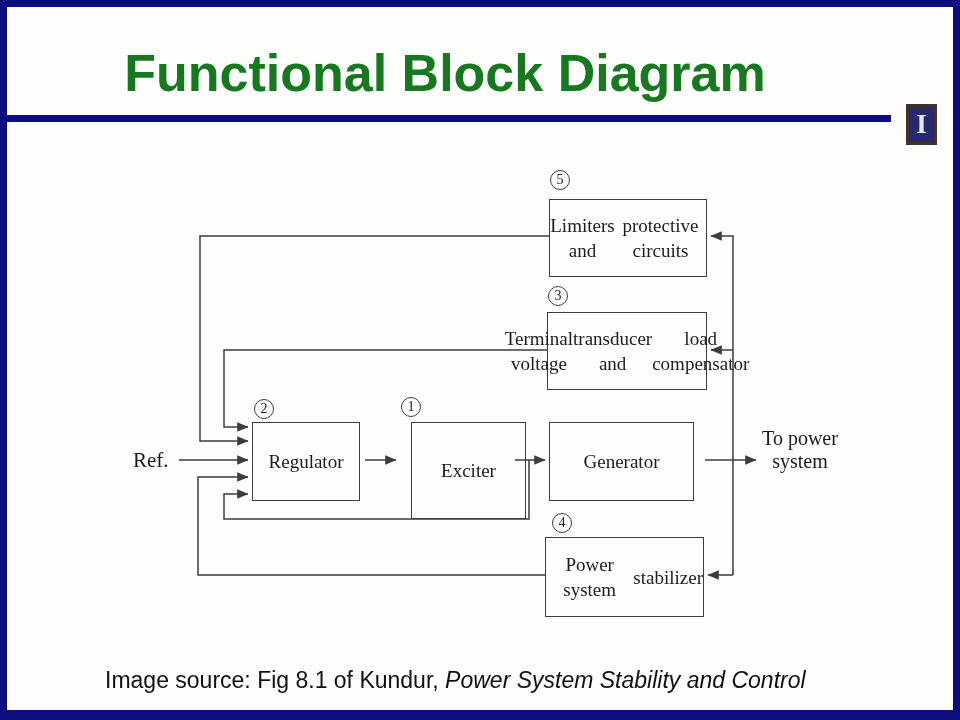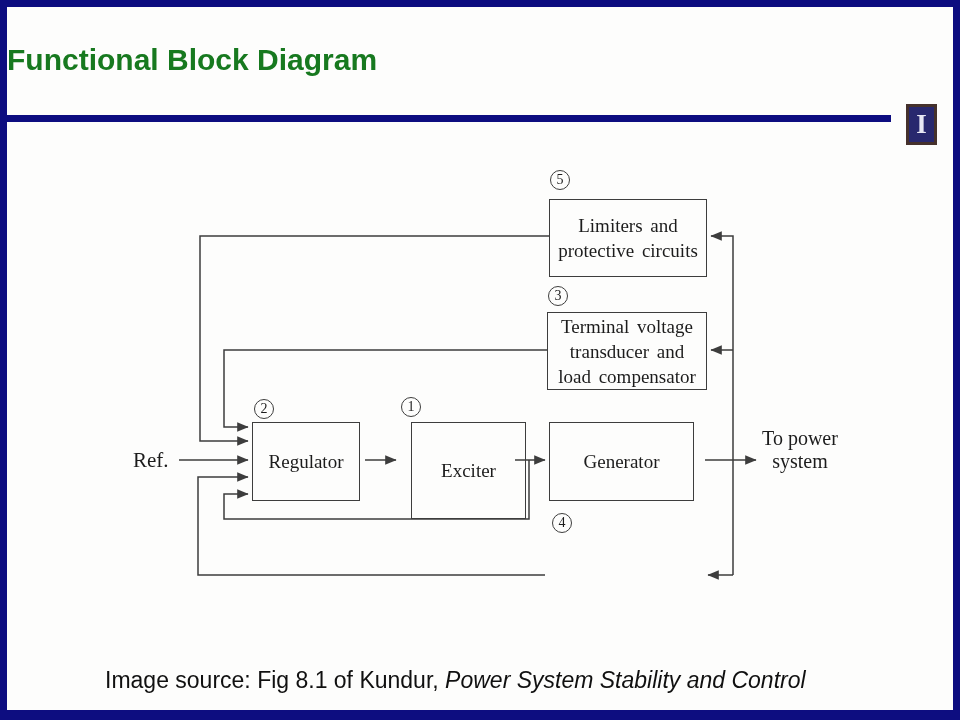--- a/index.html
+++ b/index.html
@@ -11,23 +11,24 @@
     border-top:7px solid #0d0d80;
     border-right:7px solid #0d0d80;
     border-bottom:10px solid #0d0d80;
     box-sizing:border-box;
     overflow:hidden;
     font-family:"Liberation Serif", serif;
   }
   .abs{position:absolute;}
   .title{
     left:0;right:70px;top:36px;
+    text-align:center;
     font-family:"Liberation Sans", sans-serif;
     font-weight:bold;
-    font-size:30px;
+    font-size:52px;
     color:#17791f;
     letter-spacing:0px;
   }
   .title-rule{
     left:0;top:108px;width:884px;height:7px;
     background:#0d0d80;
   }
   .logo{
     left:899px;top:97px;width:25px;height:35px;
     background:#28286e;
@@ -38,21 +39,21 @@
     color:#e8e8f4;
     font-family:"Liberation Serif", serif;
     font-weight:bold;
     font-size:27px;
     line-height:27px;
   }
   svg.wires{left:0;top:0;width:960px;height:720px;}
   .block{
     border:1.5px solid #3d3d3d;
     background:transparent;
-    display:flex;flex-direction:column;
+    display:flex;
     align-items:center;justify-content:center;
     font-size:19px;line-height:25px;
     color:#1c1c1c;
     word-spacing:3px;
     text-align:center;
     box-sizing:border-box;
   }
   .b-limiters {left:542px;top:192px;width:158px;height:78px;}
   .b-tvt      {left:540px;top:305px;width:160px;height:78px;}
   .b-regulator{left:245px;top:415px;width:108px;height:79px;}
@@ -152,20 +153,24 @@
   </div>
 
   <div class="abs block b-exciter">
     <span>Exciter</span>
   </div>
 
   <div class="abs block b-generator">
     <span>Generator</span>
   </div>
 
+  <div class="abs block b-pss">
+    <span>Power system</span>
+    <span>stabilizer</span>
+  </div>
 
   <div class="abs circ c5">5</div>
   <div class="abs circ c3">3</div>
   <div class="abs circ c2">2</div>
   <div class="abs circ c1">1</div>
   <div class="abs circ c4">4</div>
 
   <div class="abs ref-label">Ref.</div>
   <div class="abs out-label">
     <div>To power</div>

